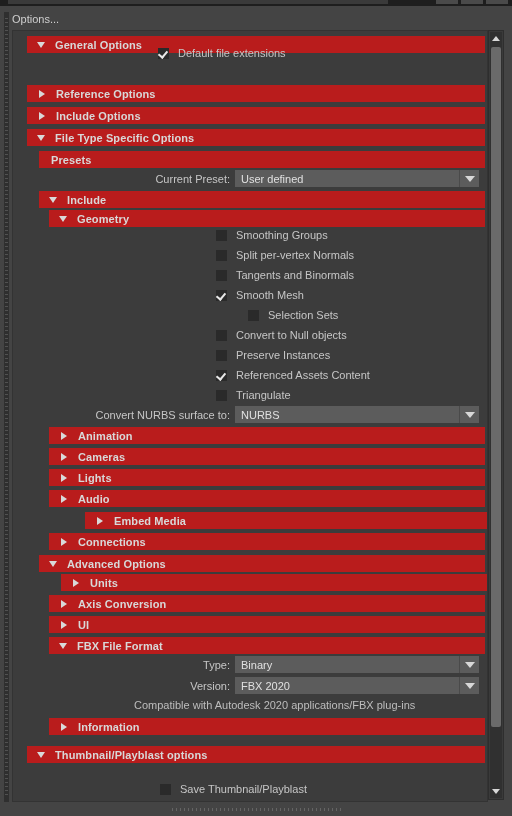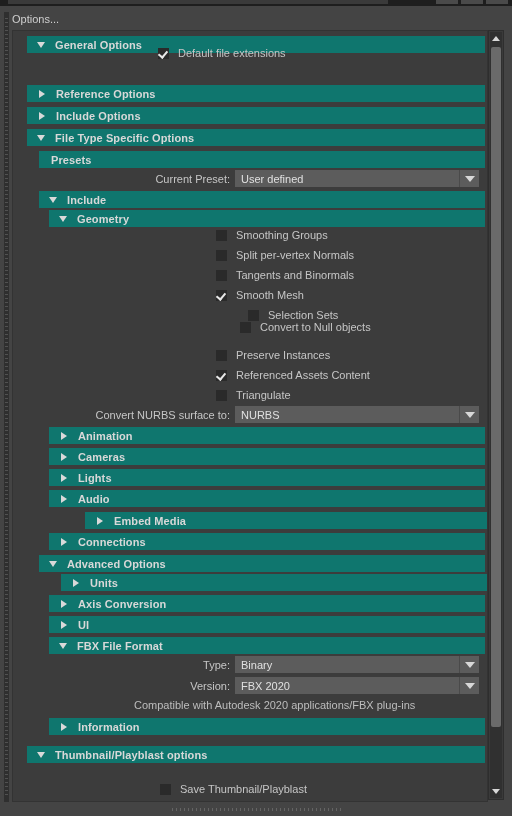--- a/index.html
+++ b/index.html
@@ -145,21 +145,21 @@
     background-image: repeating-linear-gradient(
       to right,
       #7a7a7a 0px, #7a7a7a 1px,
       transparent 1px, transparent 4px);
     opacity: .6;
   }
 
   .frame-header {
     position: absolute;
     height: 17px;
-    background: #0f766e;
+    background: #b91c1c;
     display: flex;
     align-items: center;
     box-sizing: border-box;
   }
   .frame-header .tri {
     width: 0; height: 0;
     margin-left: 10px;
     margin-right: 10px;
     flex: 0 0 auto;
   }
@@ -346,21 +346,21 @@
         <span class="cb-label">Tangents and Binormals</span>
       </div>
       <div class="cb-row" style="left:203px; top:256px;">
         <span class="cbox checked"></span>
         <span class="cb-label">Smooth Mesh</span>
       </div>
       <div class="cb-row" style="left:203px; top:276px;margin-left:32px;">
         <span class="cbox"></span>
         <span class="cb-label">Selection Sets</span>
       </div>
-      <div class="cb-row" style="left:203px; top:288px;margin-left:24px;">
+      <div class="cb-row" style="left:203px; top:296px;">
         <span class="cbox"></span>
         <span class="cb-label">Convert to Null objects</span>
       </div>
       <div class="cb-row" style="left:203px; top:316px;">
         <span class="cbox"></span>
         <span class="cb-label">Preserve Instances</span>
       </div>
       <div class="cb-row" style="left:203px; top:336px;">
         <span class="cbox checked"></span>
         <span class="cb-label">Referenced Assets Content</span>

